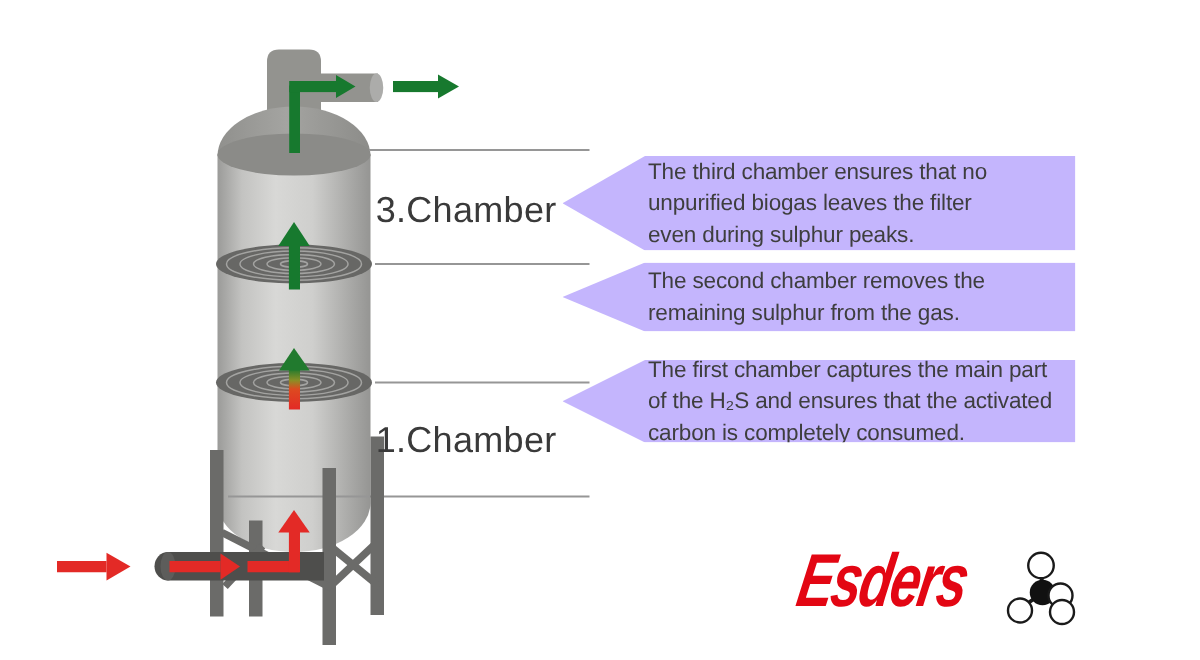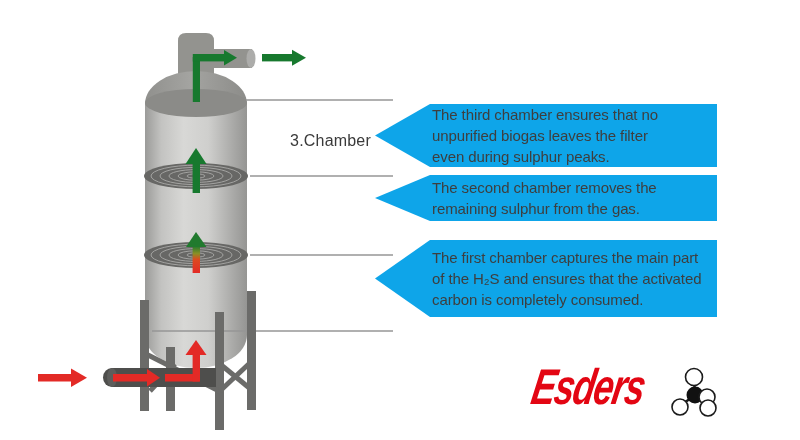--- a/index.html
+++ b/index.html
@@ -3,32 +3,32 @@
 <meta charset="utf-8">
 <style>
   html,body{margin:0;padding:0;background:#ffffff;}
   #stage{
     position:relative;width:800px;height:440px;background:#ffffff;overflow:hidden;
     font-family:"Liberation Sans","DejaVu Sans",sans-serif;
   }
   #diagram-svg{position:absolute;left:0;top:0;}
   .chamber-label{
     position:absolute;left:191px;width:180px;text-align:right;
-    font-size:16px;color:#3a3a3a;letter-spacing:0.2px;line-height:22px;
+    font-size:24px;color:#3a3a3a;letter-spacing:0.2px;line-height:22px;
   }
   .bubble{
-    position:absolute;left:375px;width:342px;background:#0ea5e9;
+    position:absolute;left:375px;width:342px;background:#c4b5fd;
     clip-path:polygon(0 50%,55px 0,100% 0,100% 100%,55px 100%);
     color:#3e3e3e;font-size:15px;line-height:21px;
     padding:0 10px 0 57px;box-sizing:border-box;
     display:flex;align-items:center;white-space:pre-line;letter-spacing:-0.1px;
   }
   #bubble-3{top:104px;height:63px;}
   #bubble-2{top:175px;height:46px;}
-  #bubble-1{top:240px;height:77px;align-items:center;}
+  #bubble-1{top:240px;height:55px;align-items:center;}
   #label-3{top:130px;}
   #label-2{top:208px;}
   #label-1{top:283px;}
   #logo-text{
     position:absolute;left:537px;top:362px;font-size:50px;font-weight:bold;font-style:italic;
     color:#e30613;line-height:1;letter-spacing:-2px;
     transform:skewX(-10deg) scaleX(0.72);transform-origin:0 0;
   }
 </style>
 </head>
@@ -160,20 +160,21 @@
       </g>
       <circle cx="694" cy="377" r="8.5" fill="#ffffff" stroke="#1a1a1a" stroke-width="1.6"></circle>
       <circle cx="680" cy="407" r="8" fill="#ffffff" stroke="#1a1a1a" stroke-width="1.6"></circle>
       <circle cx="695" cy="395" r="8.5" fill="#111111"></circle>
       <circle cx="707" cy="397" r="8" fill="#ffffff" stroke="#1a1a1a" stroke-width="1.6"></circle>
       <circle cx="708" cy="408" r="8" fill="#ffffff" stroke="#1a1a1a" stroke-width="1.6"></circle>
     </g>
   </svg>
 
   <div class="chamber-label" id="label-3">3.Chamber</div>
+  <div class="chamber-label" id="label-1">1.Chamber</div>
 
   <div class="bubble" id="bubble-3">
     <span>The third chamber ensures that no
 unpurified biogas leaves the filter
 even during sulphur peaks.</span>
   </div>
   <div class="bubble" id="bubble-2">
     <span>The second chamber removes the
 remaining sulphur from the gas.</span>
   </div>

